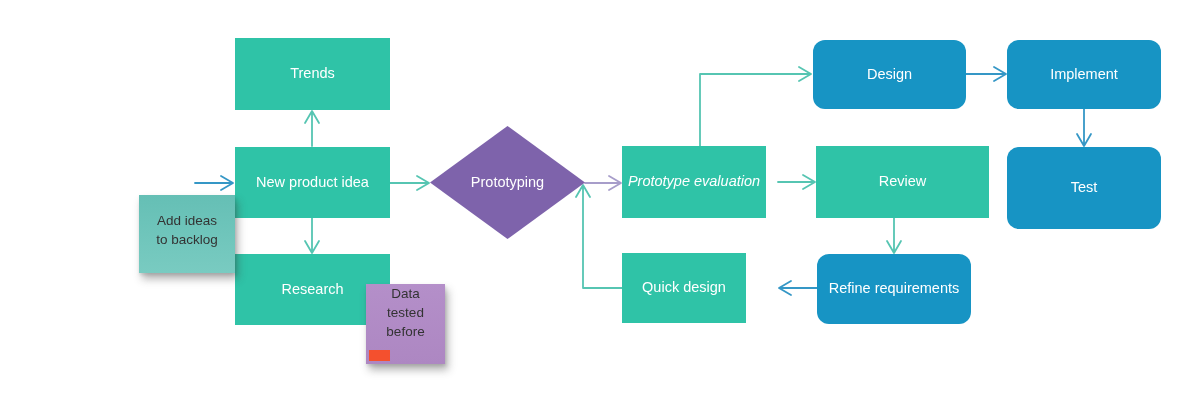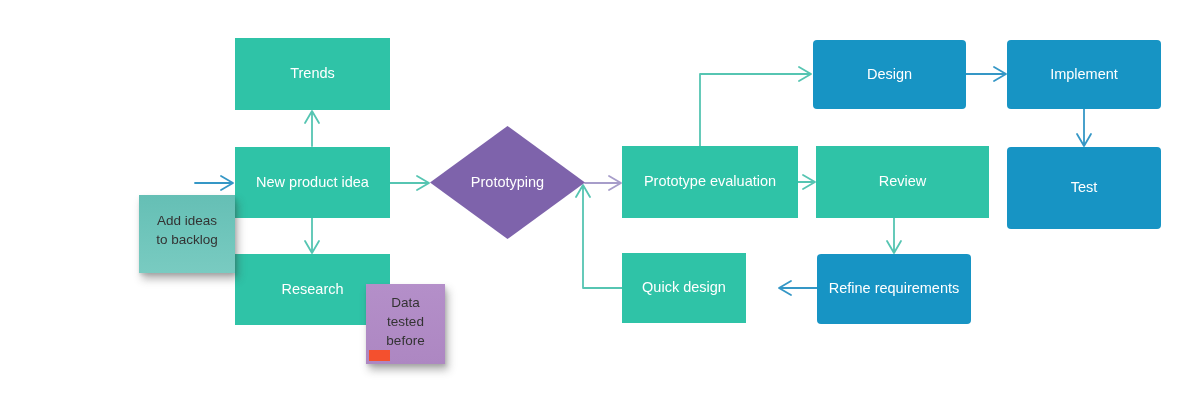--- a/index.html
+++ b/index.html
@@ -16,36 +16,36 @@
     display: flex;
     align-items: center;
     justify-content: center;
     text-align: center;
     color: #ffffff;
     font-size: 14.5px;
     line-height: 1.2;
     box-sizing: border-box;
   }
   .rect  { background: #2fc3a7; }
-  .pill  { background: #1794c4; border-radius: 4px; }
+  .pill  { background: #1794c4; border-radius: 12px; }
   .diamond {
     background: #7e63ab;
     clip-path: polygon(50% 0, 100% 50%, 50% 100%, 0 50%);
   }
   .sticky {
     position: absolute;
     box-sizing: border-box;
     color: #333333;
     font-size: 13.5px;
     line-height: 19px;
     text-align: center;
     box-shadow: 3px 6px 8px rgba(60,60,60,0.38), 1px 2px 3px rgba(0,0,0,0.12);
   }
   .sticky-teal   { background: linear-gradient(180deg, #65bfb5 0%, #79cbc1 100%); padding-top: 16px; }
-  .sticky-purple { background: linear-gradient(180deg, #b48fc9 0%, #ad87c2 100%); padding-top: 9px; }
+  .sticky-purple { background: linear-gradient(180deg, #b48fc9 0%, #ad87c2 100%); }
   .sticky-marker {
     position: absolute;
     left: 3px;
     top: 66px;
     width: 21px;
     height: 11px;
     background: #f4502e;
   }
   #connectors {
     position: absolute;
@@ -106,21 +106,21 @@
   </div>
 
   <div class="node rect" style="left:235px; top:254px; width:155px; height:71px;">
     <span>Research</span>
   </div>
 
   <div class="node diamond" style="left:430px; top:126px; width:155px; height:113px;">
     <span>Prototyping</span>
   </div>
 
-  <div class="node rect" style="left:622px; top:146px; width:176px; height:72px;">
+  <div class="node rect" style="left:622px; top:146px; width:144px; height:72px;font-style:italic;">
     <span>Prototype evaluation</span>
   </div>
 
   <div class="node pill" style="left:813px; top:40px; width:153px; height:69px;">
     <span>Design</span>
   </div>
 
   <div class="node pill" style="left:1007px; top:40px; width:154px; height:69px;">
     <span>Implement</span>
   </div>

